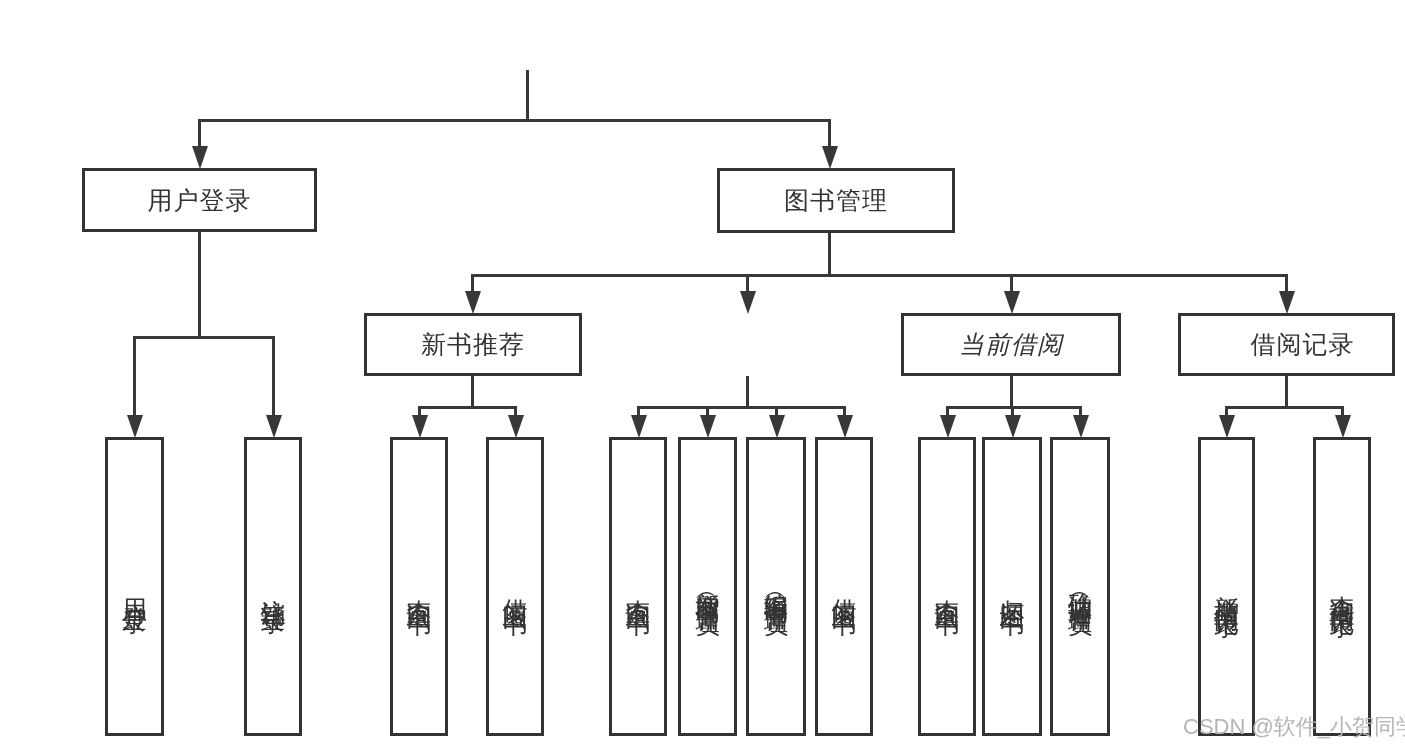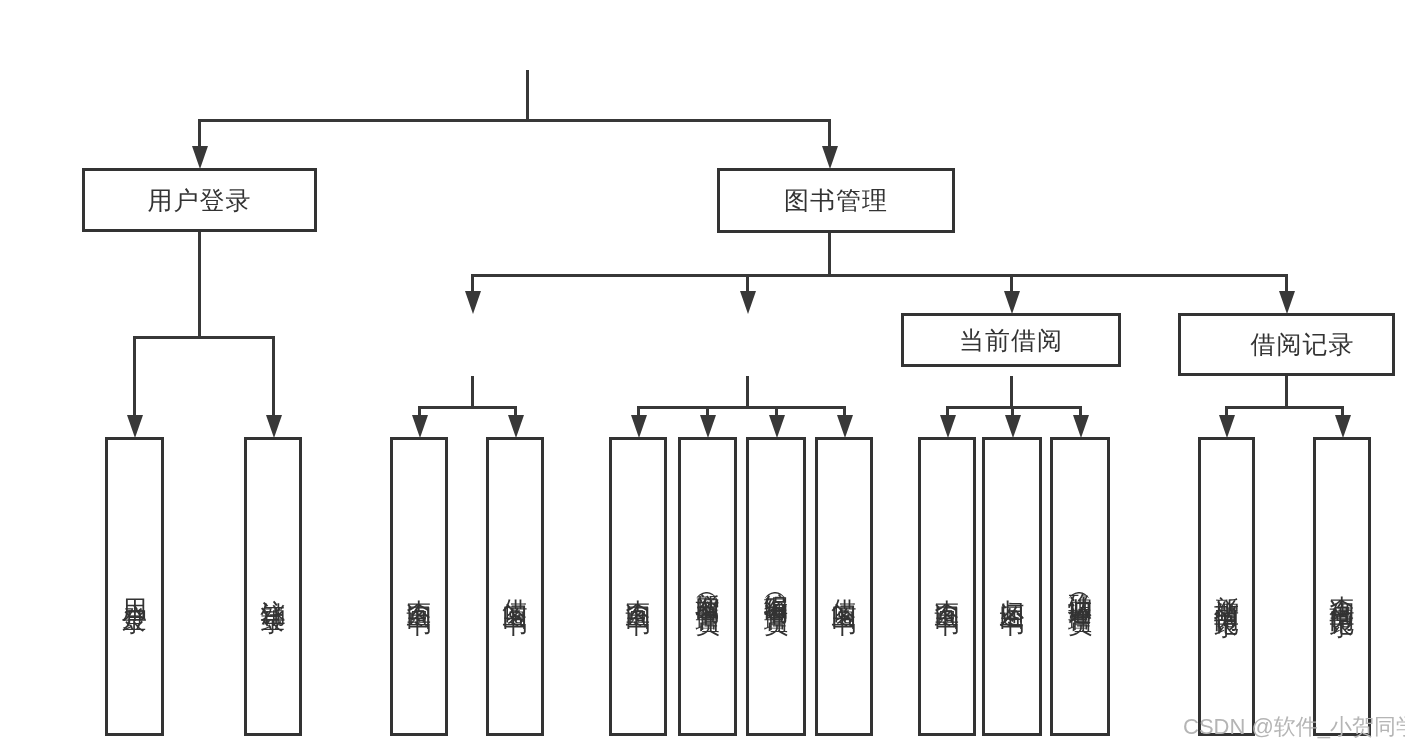--- a/index.html
+++ b/index.html
@@ -56,21 +56,22 @@
   <div class="line" style="left:471px;top:274px;width:817px;height:3px;"></div>
   <div class="line" style="left:471px;top:274px;width:3px;height:19px;"></div>
   <div class="line" style="left:746px;top:274px;width:3px;height:19px;"></div>
   <div class="line" style="left:1010px;top:274px;width:3px;height:19px;"></div>
   <div class="line" style="left:1285px;top:274px;width:3px;height:19px;"></div>
   <div class="arrow" style="left:465px;top:291px;"></div>
   <div class="arrow" style="left:740px;top:291px;"></div>
   <div class="arrow" style="left:1004px;top:291px;"></div>
   <div class="arrow" style="left:1279px;top:291px;"></div>
 
-  <div class="box" style="left:901px;top:313px;width:220px;height:54px;">当前借阅</div>
+  <div class="box" style="left:364px;top:313px;width:218px;height:63px;">新书推荐</div>
+  <div class="box" style="left:901px;top:313px;width:220px;height:63px;font-style:italic;">当前借阅</div>
   <div class="box" style="left:1178px;top:313px;width:217px;height:63px;padding-left:32px;">借阅记录</div>
 
   <div class="line" style="left:471px;top:376px;width:3px;height:32px;"></div>
   <div class="line" style="left:746px;top:376px;width:3px;height:32px;"></div>
   <div class="line" style="left:1010px;top:376px;width:3px;height:32px;"></div>
   <div class="line" style="left:1285px;top:376px;width:3px;height:32px;"></div>
 
   <div class="line" style="left:418px;top:406px;width:99px;height:3px;"></div>
   <div class="line" style="left:637px;top:406px;width:209px;height:3px;"></div>
   <div class="line" style="left:946px;top:406px;width:136px;height:3px;"></div>

